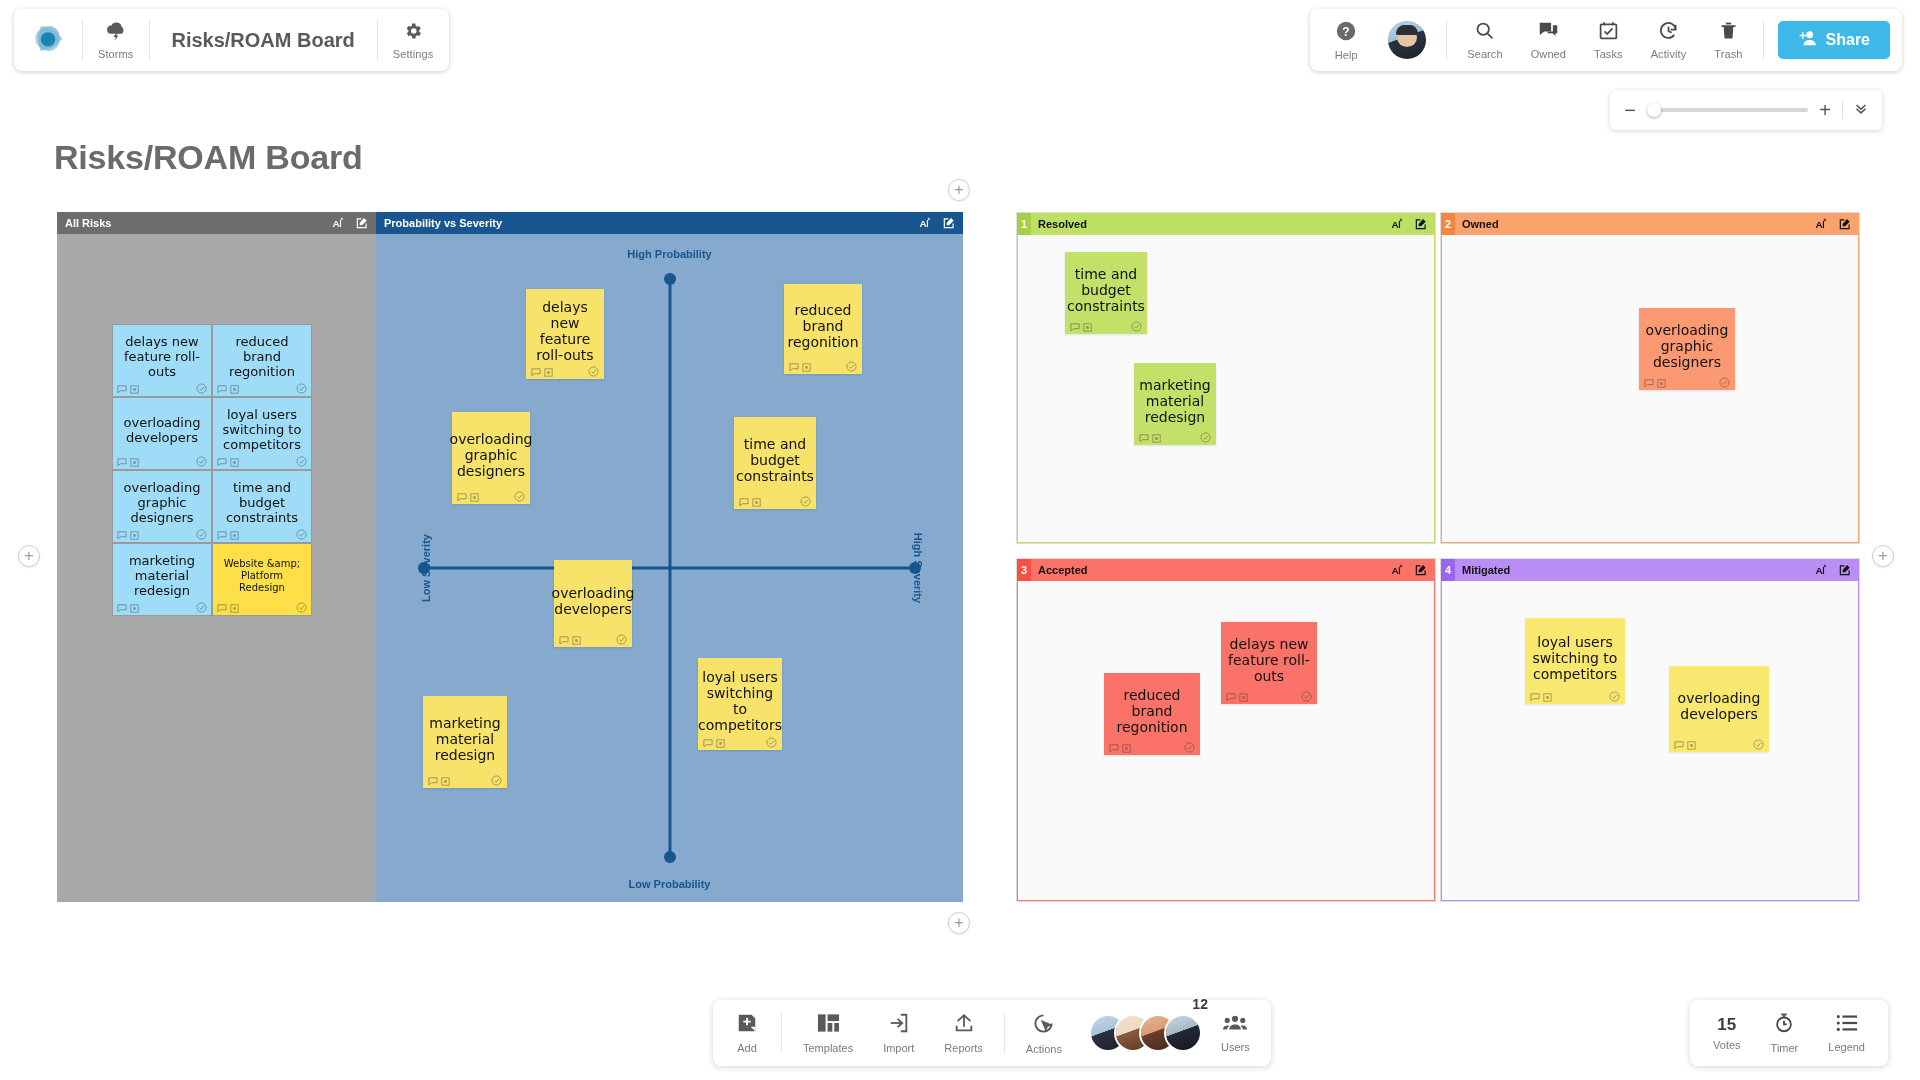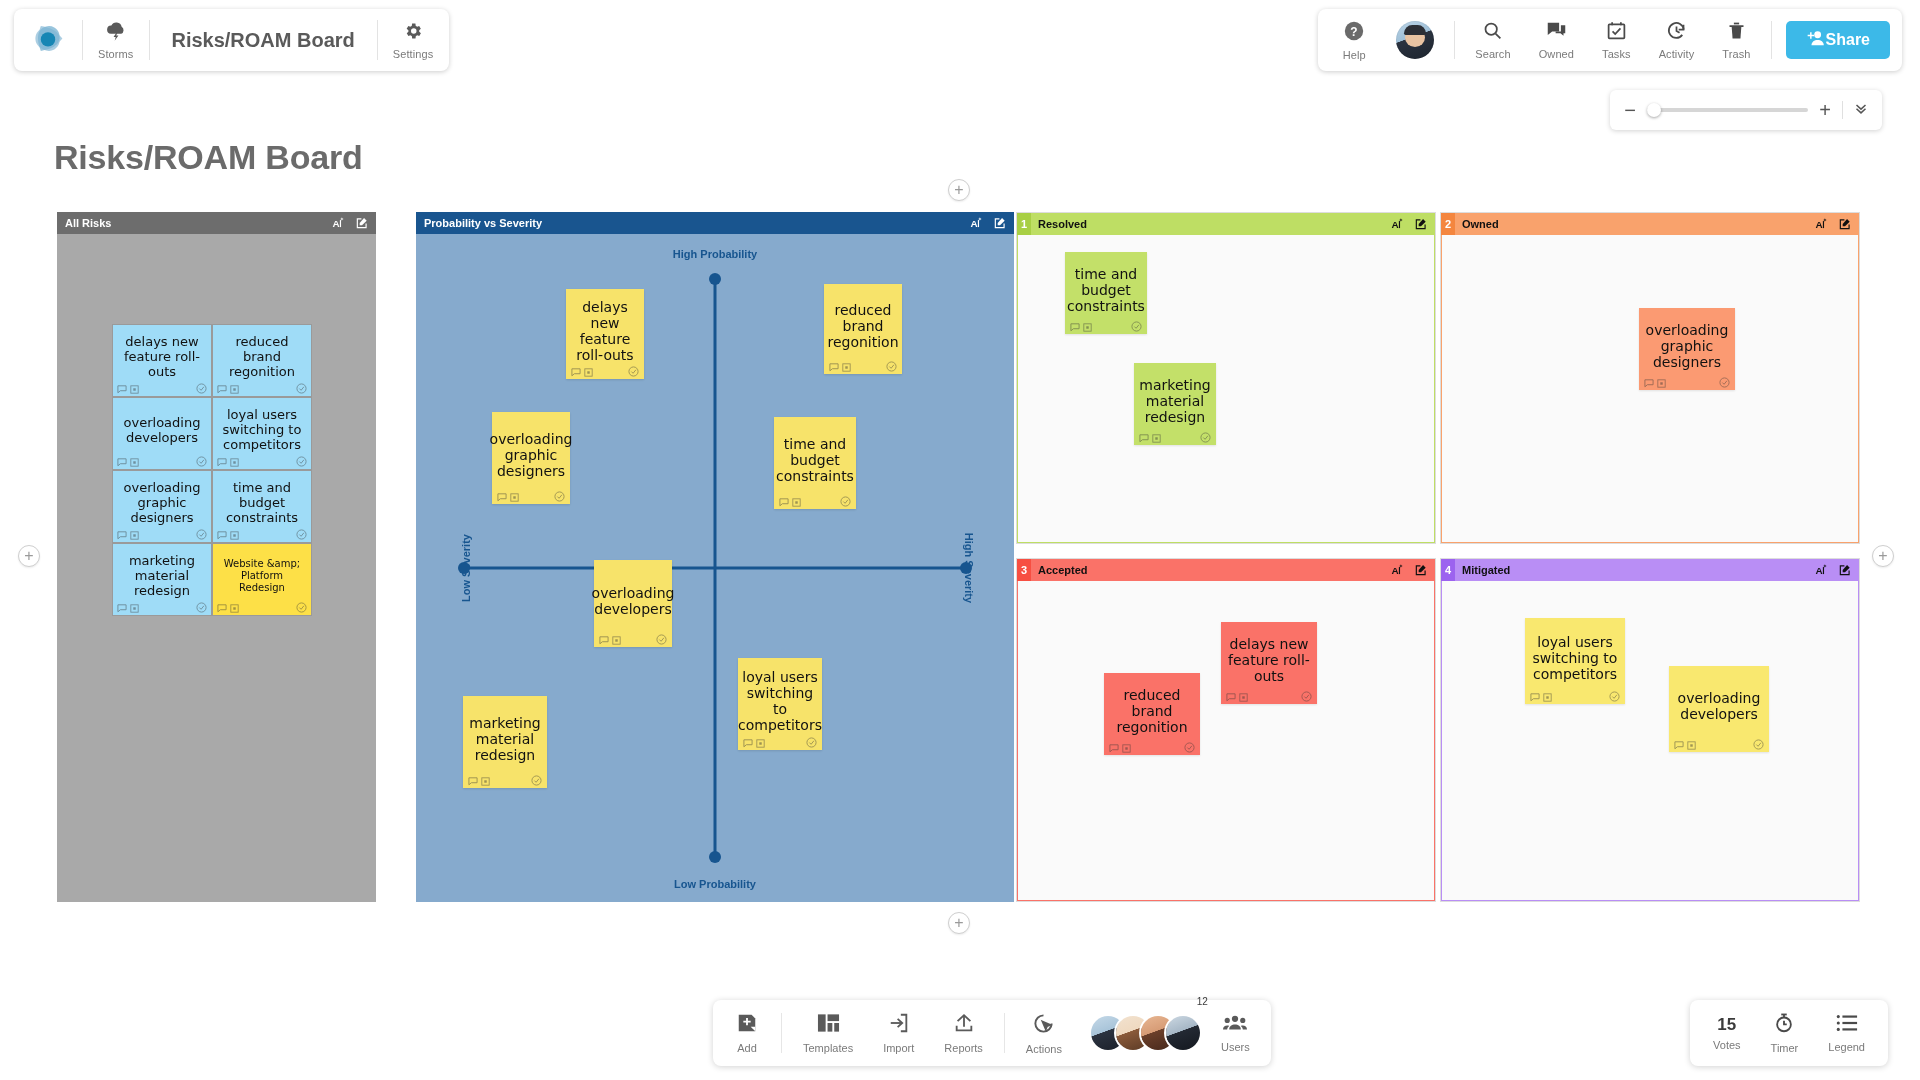--- a/index.html
+++ b/index.html
@@ -47,21 +47,21 @@
   }
   .avatar-top::after{
     content:""; position:absolute; left:9px; top:7px; width:20px; height:19px; border-radius:50%;
     background:#e9c3a2;
   }
   .avatar-top::before{
     content:""; position:absolute; left:8px; top:4px; width:22px; height:10px; border-radius:10px 10px 2px 2px;
     background:#2c2f36; z-index:2;
   }
   .share-btn {
-    display:flex; align-items:center; gap:0;
+    display:flex; align-items:center; gap:8px;
     background:#3cb9e8; color:#fff; border:none; border-radius:5px;
     height:38px; padding: 0 20px; margin: 12px 4px 12px 8px;
     font-size:16px; font-weight:bold; cursor:pointer;
     font-family:"Liberation Sans", sans-serif;
   }
 
   
   .zoom-widget {
     position:absolute; right: 38px; top: 90px;
     width: 272px; height: 40px; background:#fff; border-radius:6px;
@@ -109,21 +109,21 @@
   }
   .note-sm .nt {
     flex:1; display:flex; align-items:center; justify-content:center;
     text-align:center; font-size:13px; line-height:15px; color:#111;
     font-family:"DejaVu Sans", sans-serif; word-break:break-word;
   }
   .note-sm .nt.small { font-size:10px; line-height:12px; }
   .note-foot { height:14px; display:flex; align-items:center; justify-content:space-between; opacity:.45; }
 
   
-  #panel-quad { left:376px; top:212px; width:638px; height:690px;padding-left:40px; }
+  #panel-quad { left:376px; top:212px; width:587px; height:690px; }
   #panel-quad .panel-header { background:#19558f; }
   #panel-quad .panel-body { background:#86aacd; width:100%; height:668px; position:relative; }
 
   .axis-v { position:absolute; left:50%; top:45px; bottom:45px; width:3px; background:#17558f; transform:translateX(-50%);}
   .axis-h { position:absolute; top:50%; left:48px; right:48px; height:3px; background:#17558f; transform:translateY(-50%);}
   .dot { position:absolute; width:12px; height:12px; border-radius:50%; background:#17558f; }
   .ax-label { position:absolute; font-size:11px; font-weight:bold; color:#17558f; white-space:nowrap; }
 
   .note-y {
     position:absolute; background:#f7e36a; padding: 8px 5px 0 5px;
@@ -176,21 +176,21 @@
     display:flex; flex-direction:column; align-items:center; justify-content:center;
     padding:0 15px; min-width:56px;
   }
   .bb-sep { width:1px; background:#e6e6e6; margin: 13px 6px; }
   .bb-label { font-size:11px; color:#7a7a7a; margin-top:4px; }
   .avatars { display:flex; align-items:center; padding: 0 6px 0 14px; position:relative; }
   .av { width:34px; height:34px; border-radius:50%; margin-left:-9px;
         box-shadow: 0 0 0 2px #fff; position:relative; overflow:hidden; }
   .av:first-child { margin-left:0; }
   .av-badge {
-    position:absolute; right:-2px; top:-4px; font-size:10px; font-weight:normal; color:#3b3b3b; z-index:5;
+    position:absolute; right:-2px; top:-4px; font-size:14px; font-weight:bold; color:#3b3b3b; z-index:5;
   }
   .bottombar-right {
     position:absolute; right:32px; top:1000px; height:66px;
     background:#fff; border-radius:8px; box-shadow:0 1px 6px rgba(0,0,0,.18);
     display:flex; align-items:stretch; padding:0 8px;
   }
   .votes-num { font-size:17px; font-weight:bold; color:#3b3b3b; }
 </style>
 </head>
 <body>

